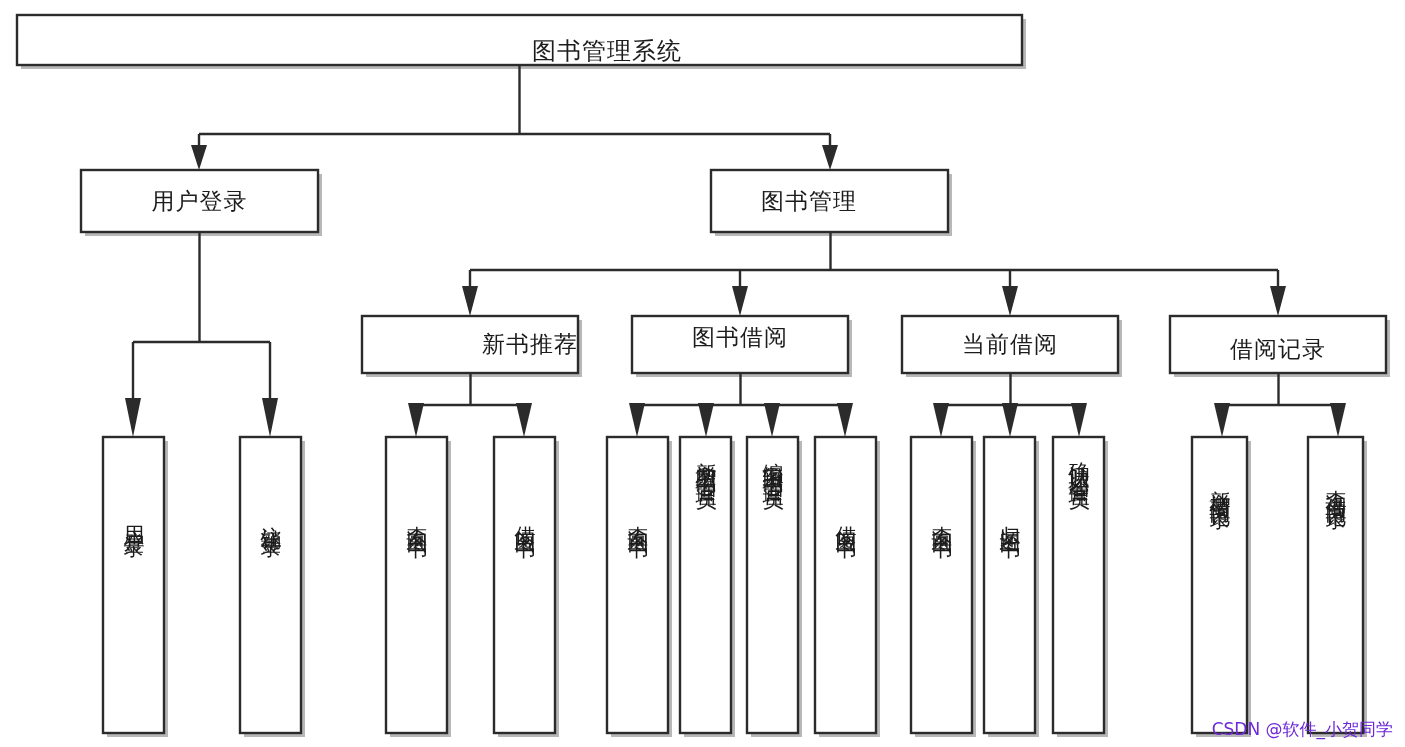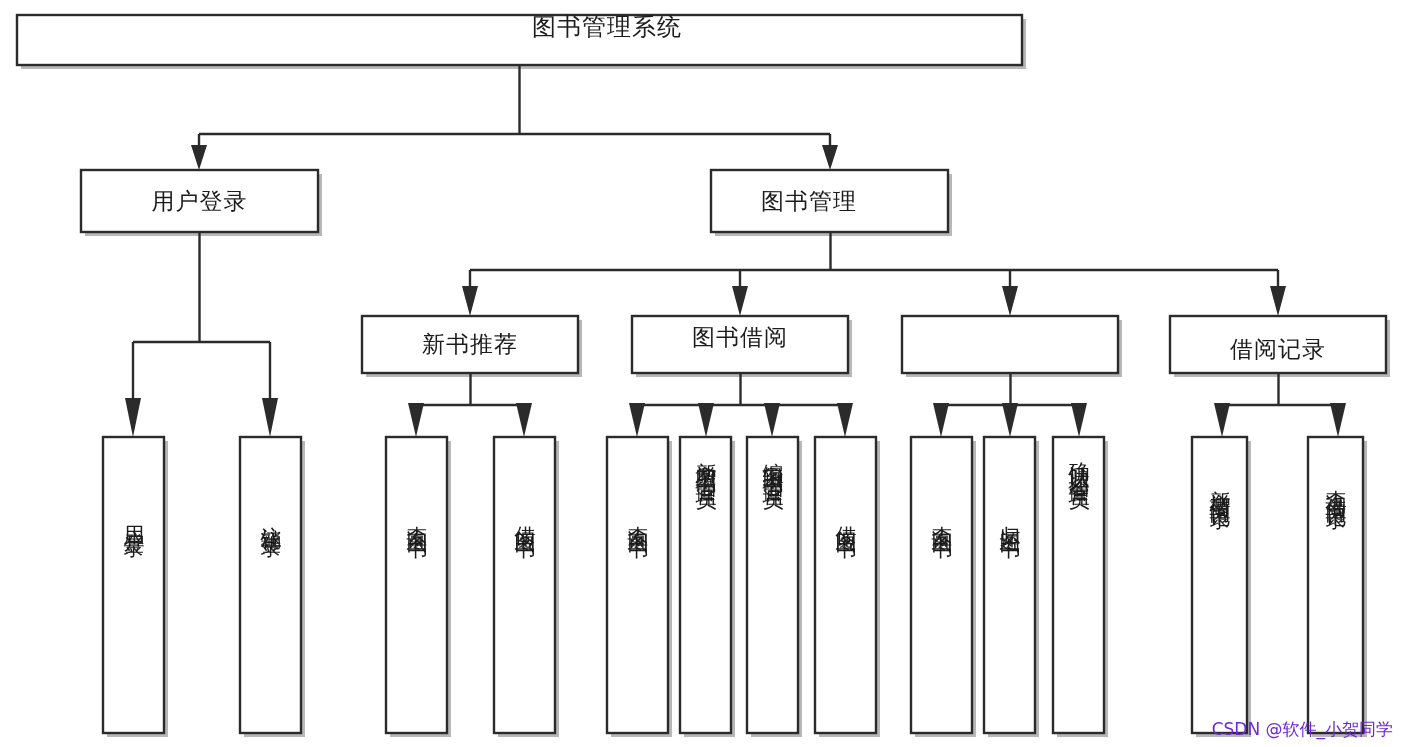--- a/index.html
+++ b/index.html
@@ -229,37 +229,40 @@
     <g>
       <rect class="node-shadow" x="1196" y="441" width="55" height="296"></rect>
       <rect class="node-box" x="1192" y="437" width="55" height="296"></rect>
     </g>
     <g>
       <rect class="node-shadow" x="1312" y="441" width="55" height="296"></rect>
       <rect class="node-box" x="1308" y="437" width="55" height="296"></rect>
     </g>
   </svg>
 
-  <div class="hlabel-wrap" style="left:17px; top:2px; width:1180px; height:50px;">
+  <div class="hlabel-wrap" style="left:17px; top:26px; width:1180px; height:50px;">
     <span class="hlabel title">图书管理系统</span>
   </div>
 
   <div class="hlabel-wrap" style="left:81px; top:170px; width:237px; height:62px;">
     <span class="hlabel">用户登录</span>
   </div>
   <div class="hlabel-wrap" style="left:711px; top:170px; width:196px; height:62px;">
     <span class="hlabel">图书管理</span>
   </div>
 
-  <div class="hlabel-wrap" style="left:362px; top:316px; width:216px; height:57px;">
+  <div class="hlabel-wrap" style="left:362px; top:316px; width:216px; height:57px;justify-content:flex-end;">
     <span class="hlabel">新书推荐</span>
   </div>
   <div class="hlabel-wrap" style="left:632px; top:316px; width:216px; height:43px;">
     <span class="hlabel">图书借阅</span>
   </div>
+  <div class="hlabel-wrap" style="left:902px; top:316px; width:216px; height:57px;">
+    <span class="hlabel">当前借阅</span>
+  </div>
   <div class="hlabel-wrap" style="left:1170px; top:316px; width:216px; height:66px;">
     <span class="hlabel">借阅记录</span>
   </div>
 
   <div class="vlabel-wrap" style="left:103px; top:437px; width:61px; height:296px; padding-top:72px; box-sizing:border-box;">
     <span class="vlabel">用户登录</span>
   </div>
   <div class="vlabel-wrap" style="left:240px; top:437px; width:61px; height:296px; padding-top:72px; box-sizing:border-box;">
     <span class="vlabel">注销登录</span>
   </div>

